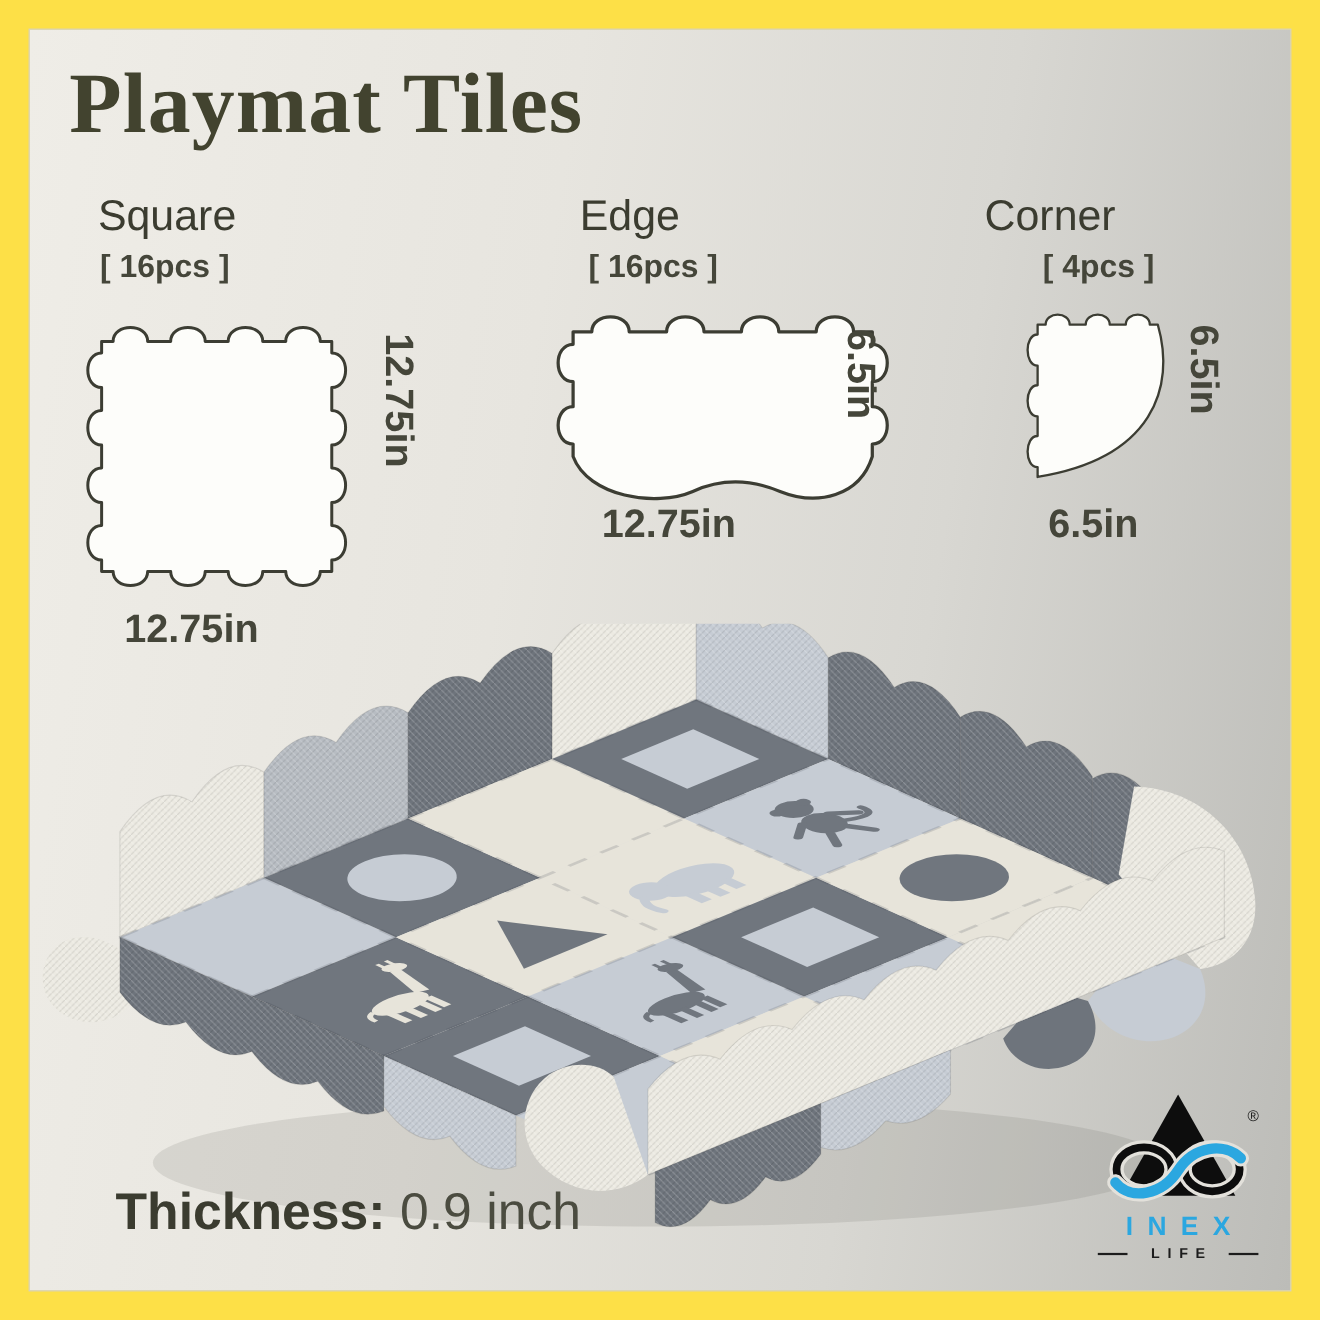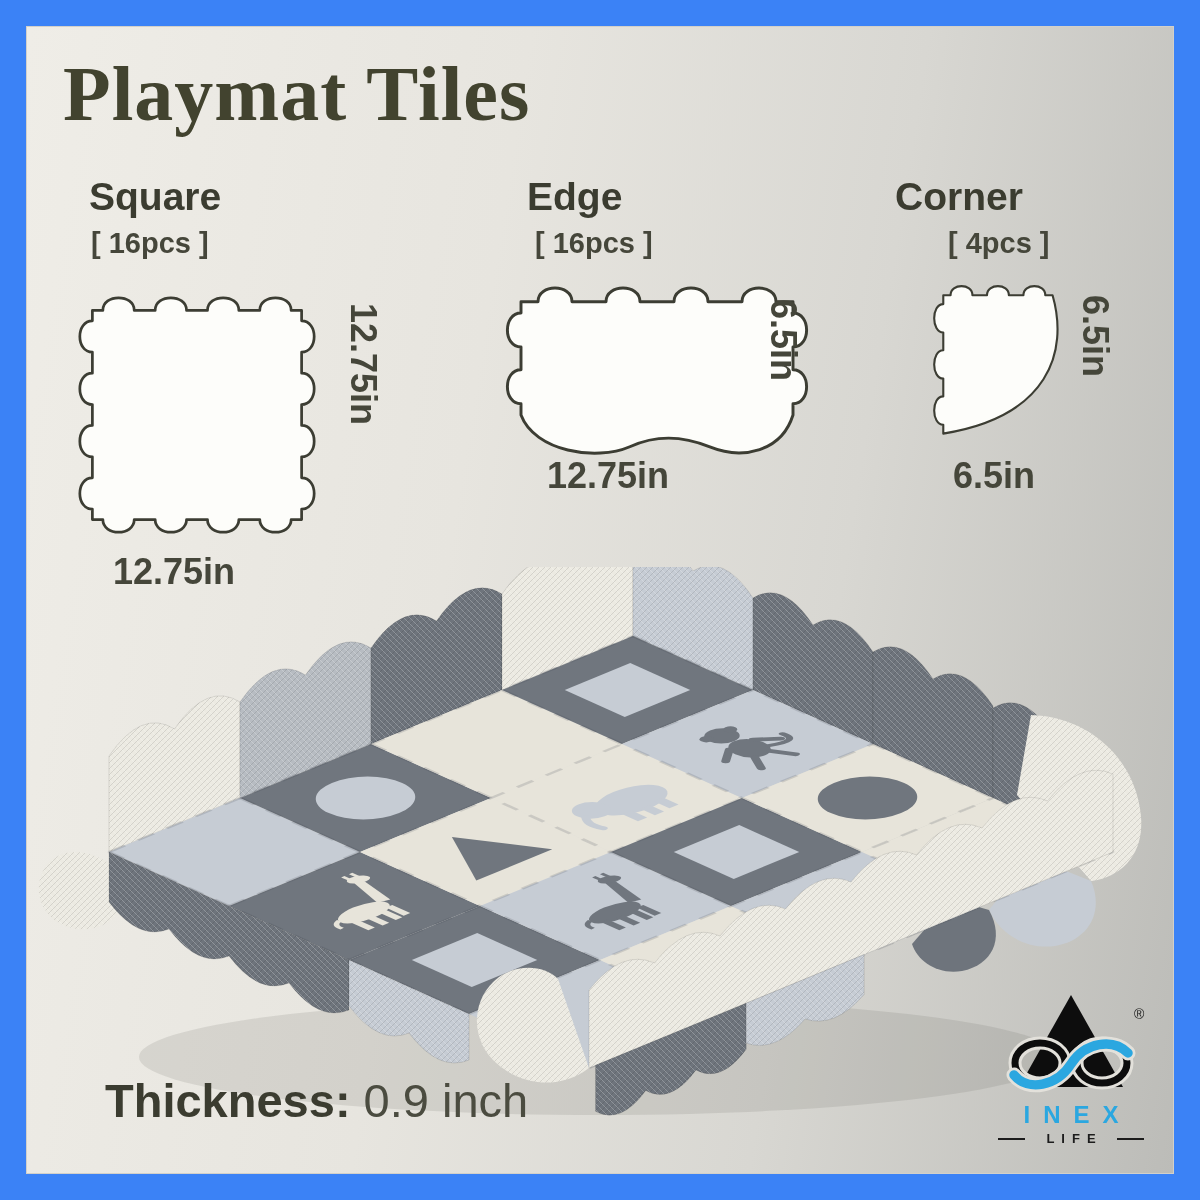--- a/index.html
+++ b/index.html
@@ -1,23 +1,23 @@
 <!DOCTYPE html>
 <html><head>
 <meta charset="utf-8">
 <style>
   html,body{margin:0;padding:0;width:1200px;height:1200px;background:#ffffff;overflow:hidden;}
   body{font-family:"Liberation Sans","DejaVu Sans",sans-serif;}
-  .frame{position:absolute;inset:0;background:#3b82f6;}
+  .frame{position:absolute;inset:0;background:#fde047;}
   .canvas{position:absolute;left:26px;top:26px;width:1146px;height:1146px;
           background:linear-gradient(99deg,#efede7 0%,#e7e5df 38%,#d8d7d2 68%,#bcbcb8 100%);
           border:1px solid #d2d0ca;}
   .title{position:absolute;left:36px;top:22px;font-family:"Liberation Serif","DejaVu Serif",serif;
          font-weight:700;font-size:78px;color:#42432f;letter-spacing:1px;}
-  .section-name{position:absolute;font-weight:700;font-size:39px;color:#3b3c30;}
+  .section-name{position:absolute;font-weight:400;font-size:39px;color:#3b3c30;}
   .section-count{position:absolute;font-weight:600;font-size:29px;color:#45463a;}
   .dim{position:absolute;font-weight:600;font-size:36px;color:#45463a;}
   .vdim{writing-mode:vertical-rl;line-height:1;}
   .tile-svg{position:absolute;}
   .tile-svg path{fill:#fdfdfa;stroke:#3c3d33;stroke-width:2.6;stroke-linejoin:round;}
   #mat{position:absolute;left:2px;top:540px;width:1120px;height:560px;z-index:1;}
   .thickness{position:absolute;left:58px;top:1046px;z-index:3;font-size:47px;}
   .thickness b{font-weight:700;color:#3b3c30;margin-left:20px;}
   .thickness span.val{font-weight:400;color:#4b4c40;}
   .logo{position:absolute;left:968px;top:962px;width:152px;z-index:3;text-align:center;}

